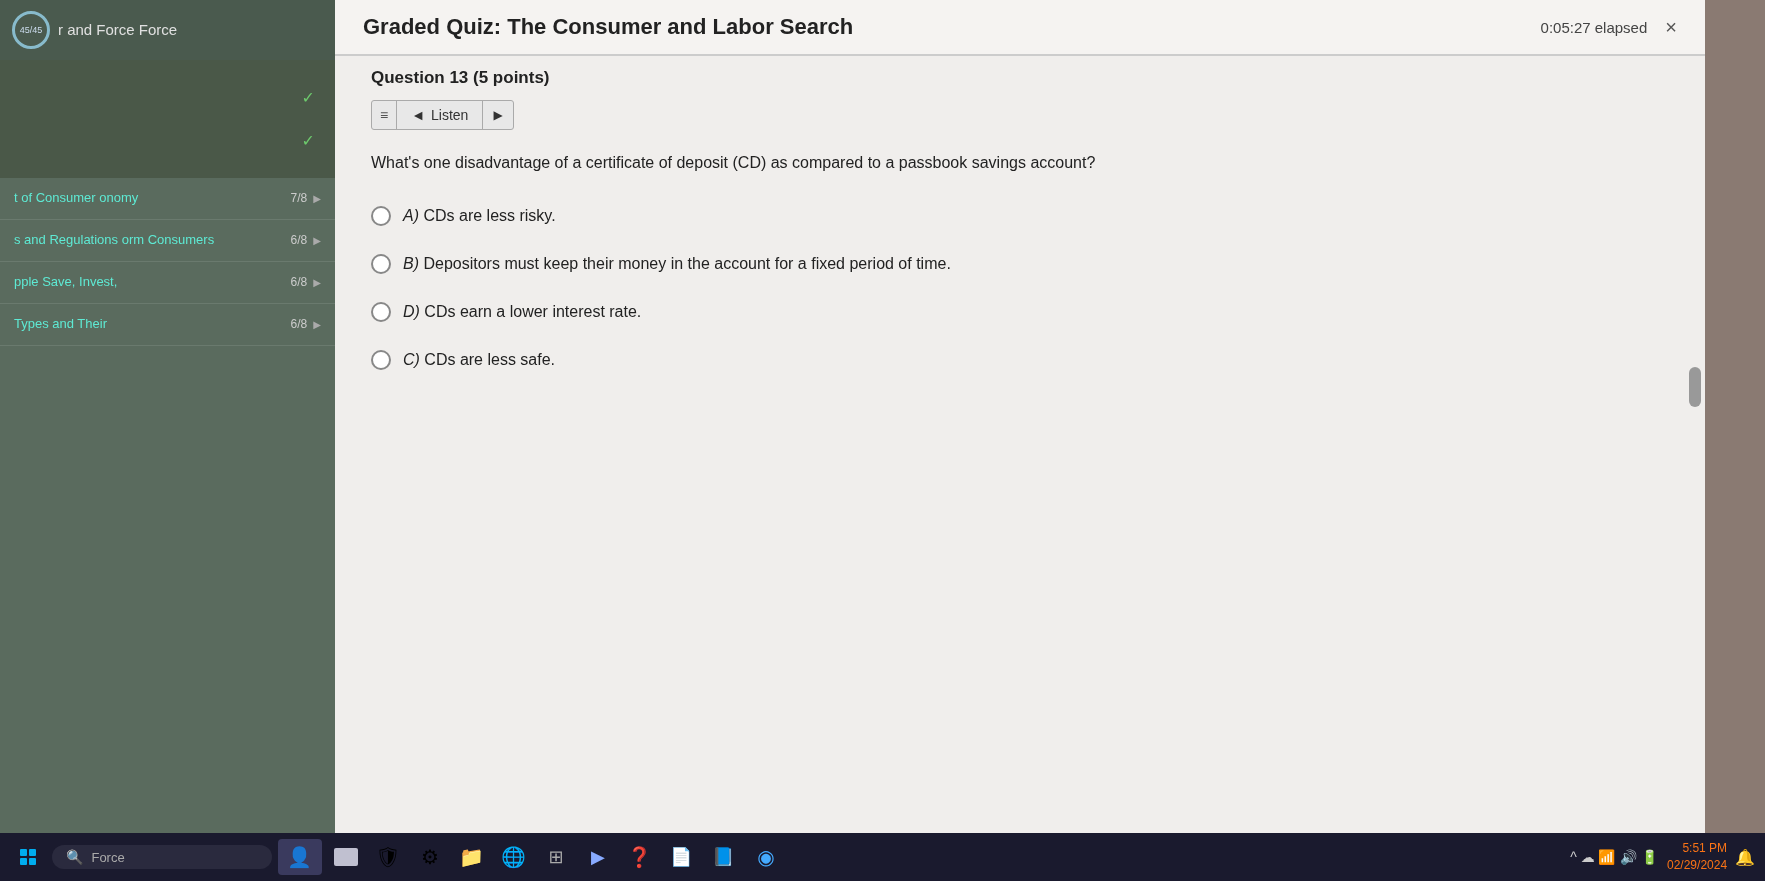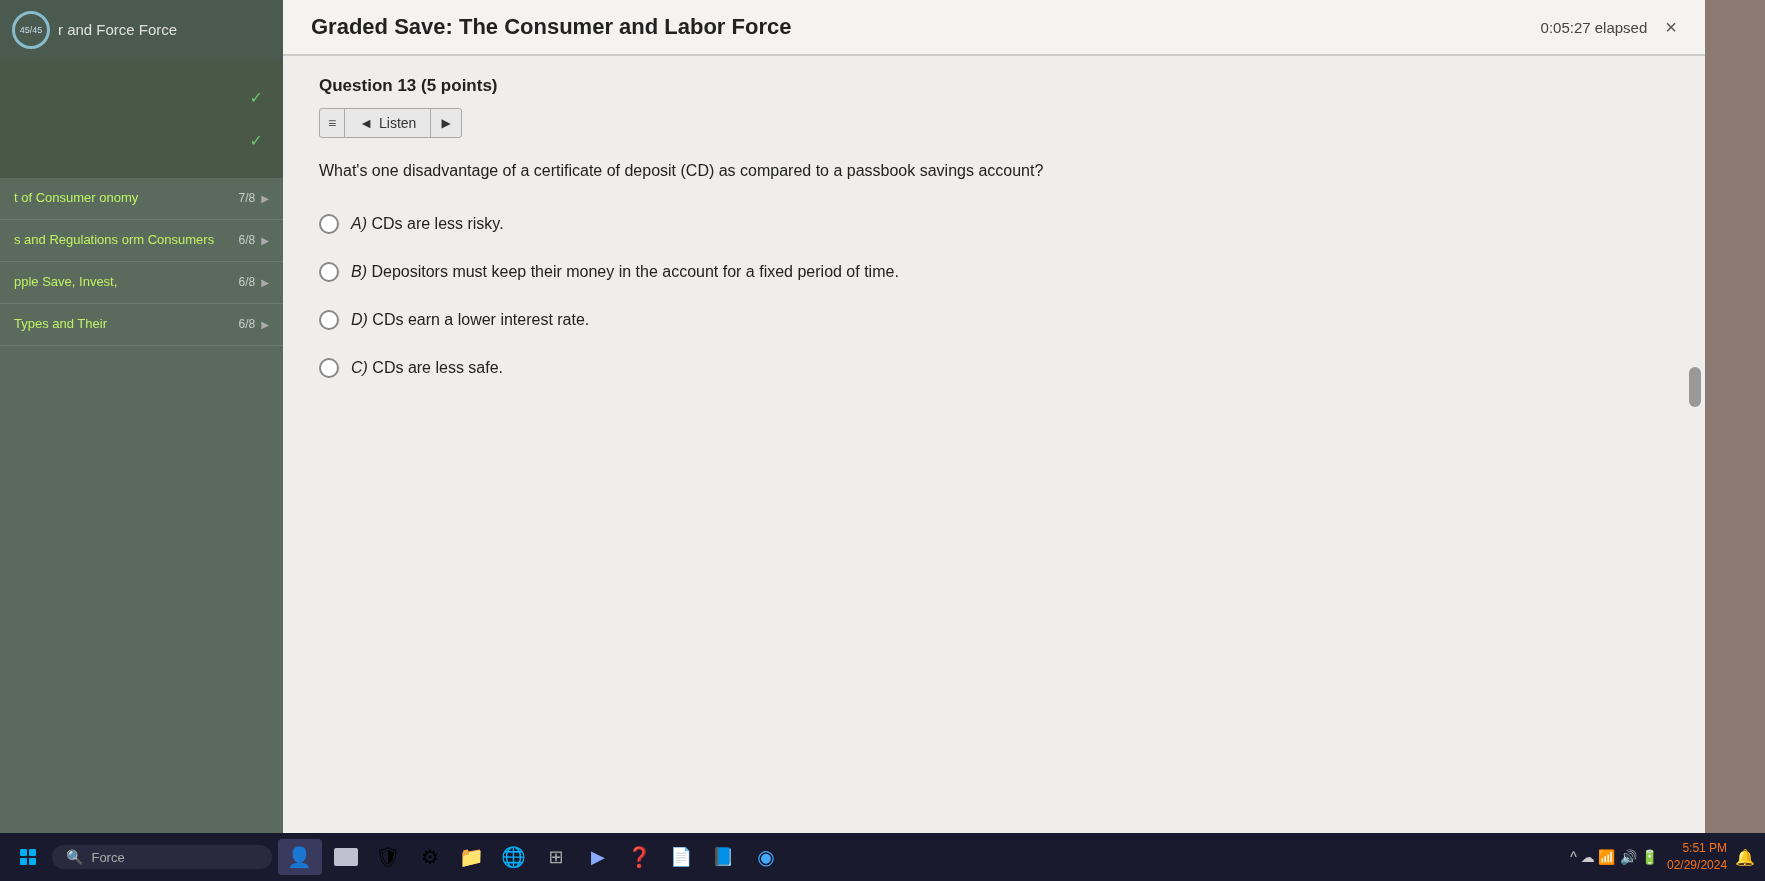--- a/index.html
+++ b/index.html
@@ -15,21 +15,21 @@
 
     
     .main-container {
       display: flex;
       flex: 1;
       overflow: hidden;
     }
 
     
     .sidebar {
-      width: 283px;
+      width: 335px;
       background: #5a6b5e;
       color: white;
       display: flex;
       flex-direction: column;
       overflow: hidden;
       flex-shrink: 0;
     }
 
     .sidebar-header {
       padding: 10px 12px;
@@ -75,21 +75,21 @@
     }
 
     .sidebar-item-left {
       display: flex;
       flex-direction: column;
       gap: 2px;
     }
 
     .sidebar-item-name {
       font-size: 13px;
-      color: #bef264;
+      color: #5eead4;
       line-height: 1.3;
     }
 
     .sidebar-item-right {
       display: flex;
       align-items: center;
       gap: 6px;
       flex-shrink: 0;
       text-align: center;
     }
@@ -156,21 +156,21 @@
     .close-btn {
       font-size: 20px;
       color: #555;
       cursor: pointer;
       font-weight: 400;
     }
 
     .quiz-content {
       flex: 1;
       overflow-y: auto;
-      padding: 20px 36px;
+      padding: 12px 36px;
       position: relative;
     }
 
     .question-label {
       font-size: 17px;
       font-weight: 700;
       color: #222;
       margin-bottom: 12px;
     }
 
@@ -443,21 +443,21 @@
         <div class="sidebar-item-right">
           <span class="sidebar-item-score">6/8</span>
           <span class="chevron-icon">▶</span>
         </div>
       </div>
     </div>
   </div>
 
   <div class="quiz-area">
     <div class="quiz-header">
-      <h1 class="quiz-title">Graded Save: The Consumer and Labor Force</h1>
+      <h1 class="quiz-title">Graded Quiz: The Consumer and Labor Search</h1>
       <div class="quiz-header-right">
         <span class="elapsed-time">0:05:27 elapsed</span>
         <span class="close-btn">×</span>
       </div>
     </div>
 
     <div class="quiz-content">
       <div class="question-label">Question 13 (5 points)</div>
 
       <div class="listen-bar">

